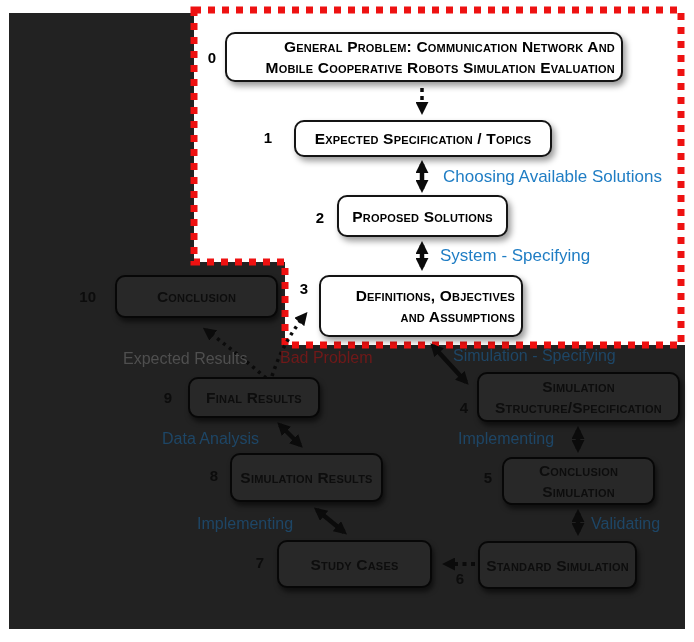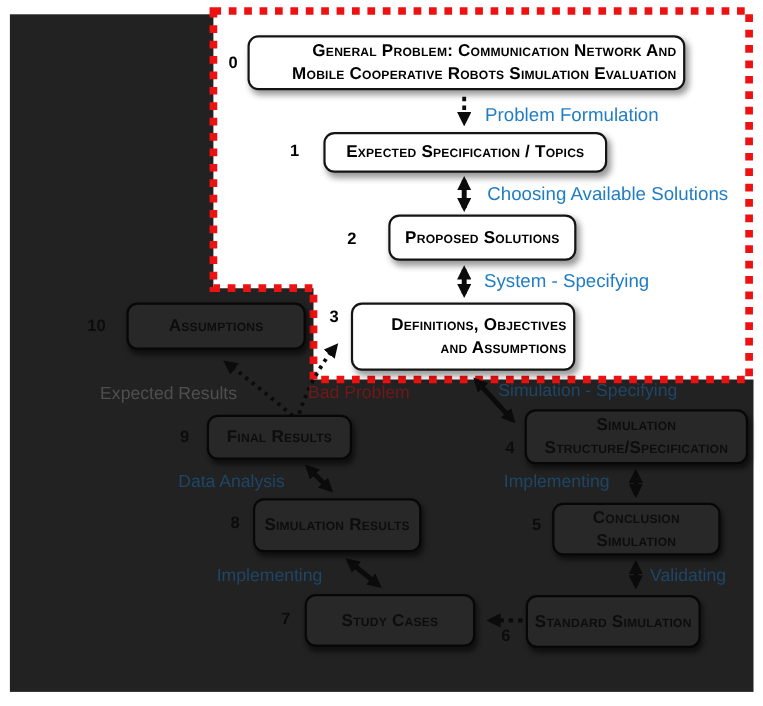--- a/index.html
+++ b/index.html
@@ -36,21 +36,21 @@
     box-shadow:2px 4px 5px rgba(0,0,0,0.55);
   }
   .num{
     position:absolute;width:26px;text-align:right;font-weight:bold;font-size:15px;
   }
   .num.light{color:#000000;}
   .num.dim{color:#0c0c0c;}
   .elabel{position:absolute;font-size:16px;white-space:nowrap;}
   .elabel.blue{color:var(--label-blue,#1f7dc4);font-size:17px;}
   .elabel.bluedim{color:var(--label-blue-dim,#1e4666);}
-  .elabel.gray{color:var(--label-gray,#4f4f4f);}
+  .elabel.gray{color:var(--label-gray,#4f4f4f);margin-left:32px;}
   .elabel.reddim{color:var(--label-red-dim,#701919);}
 </style>
 </head>
 <body>
 
 <div class="canvas">
 
   <div class="dim-rect"></div>
 
   <svg class="layer" width="694" height="642">
@@ -76,21 +76,21 @@
     <path class="arrow dots" d="M266,378 Q238,354 206,330" marker-end="url(#ah)"></path>
     <path class="arrow dots" d="M272,376 Q283,342 305,315" marker-end="url(#ah)"></path>
   </svg>
 
   <div class="box light" style="left:225px;top:32px;width:398px;height:50px;">
     <span>General Problem: Communication Network And Mobile Cooperative Robots Simulation Evaluation</span>
   </div>
   <div class="box light" style="left:294px;top:120px;width:258px;height:37px;">
     <span>Expected Specification / Topics</span>
   </div>
-  <div class="box light" style="left:337px;top:195px;width:171px;height:42px;margin-left:16px;">
+  <div class="box light" style="left:337px;top:195px;width:171px;height:42px;">
     <span>Proposed Solutions</span>
   </div>
   <div class="box light" style="left:319px;top:275px;width:204px;height:62px;">
     <span>Definitions, Objectives and Assumptions</span>
   </div>
   <div class="box dim" style="left:477px;top:372px;width:203px;height:50px;">
     <span>Simulation Structure/Specification</span>
   </div>
   <div class="box dim" style="left:502px;top:457px;width:153px;height:48px;">
     <span>Conclusion Simulation</span>
@@ -101,36 +101,35 @@
   <div class="box dim" style="left:277px;top:540px;width:155px;height:48px;">
     <span>Study Cases</span>
   </div>
   <div class="box dim" style="left:230px;top:453px;width:153px;height:49px;">
     <span>Simulation Results</span>
   </div>
   <div class="box dim" style="left:188px;top:377px;width:132px;height:41px;">
     <span>Final Results</span>
   </div>
   <div class="box dim" style="left:115px;top:275px;width:163px;height:43px;">
-    <span>Assumptions</span>
+    <span>Conclusion</span>
   </div>
 
   <div class="num light" style="left:190px;top:49px;">0</div>
   <div class="num light" style="left:246px;top:129px;">1</div>
   <div class="num light" style="left:298px;top:209px;">2</div>
   <div class="num light" style="left:282px;top:280px;">3</div>
   <div class="num dim" style="left:442px;top:399px;">4</div>
   <div class="num dim" style="left:466px;top:469px;">5</div>
   <div class="num dim" style="left:438px;top:570px;">6</div>
   <div class="num dim" style="left:238px;top:554px;">7</div>
   <div class="num dim" style="left:192px;top:467px;">8</div>
   <div class="num dim" style="left:146px;top:389px;">9</div>
   <div class="num dim" style="left:70px;top:288px;">10</div>
 
-  <div class="elabel blue" style="left:441px;top:95px;">Problem Formulation</div>
   <div class="elabel blue" style="left:443px;top:167px;">Choosing Available Solutions</div>
   <div class="elabel blue" style="left:440px;top:246px;">System - Specifying</div>
   <div class="elabel bluedim" style="left:453px;top:347px;">Simulation - Specifying</div>
   <div class="elabel bluedim" style="left:458px;top:430px;">Implementing</div>
   <div class="elabel bluedim" style="left:591px;top:515px;text-align:right;">Validating</div>
   <div class="elabel bluedim" style="left:197px;top:515px;">Implementing</div>
   <div class="elabel bluedim" style="left:162px;top:430px;">Data Analysis</div>
   <div class="elabel gray" style="left:91px;top:350px;">Expected Results</div>
   <div class="elabel reddim" style="left:280px;top:349px;">Bad Problem</div>
 

